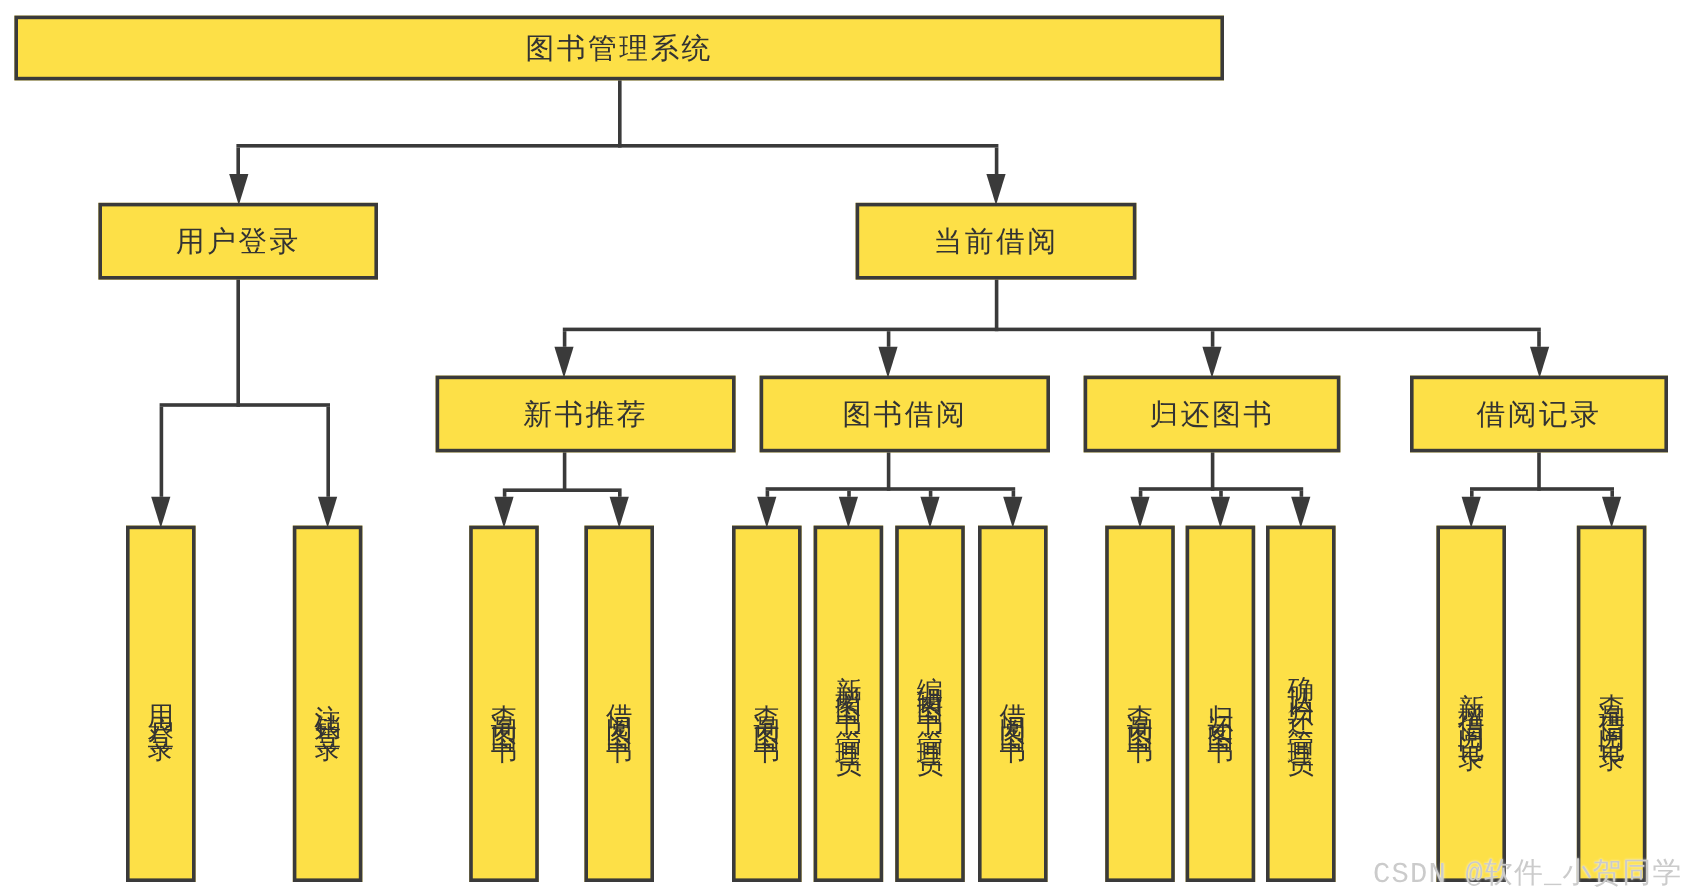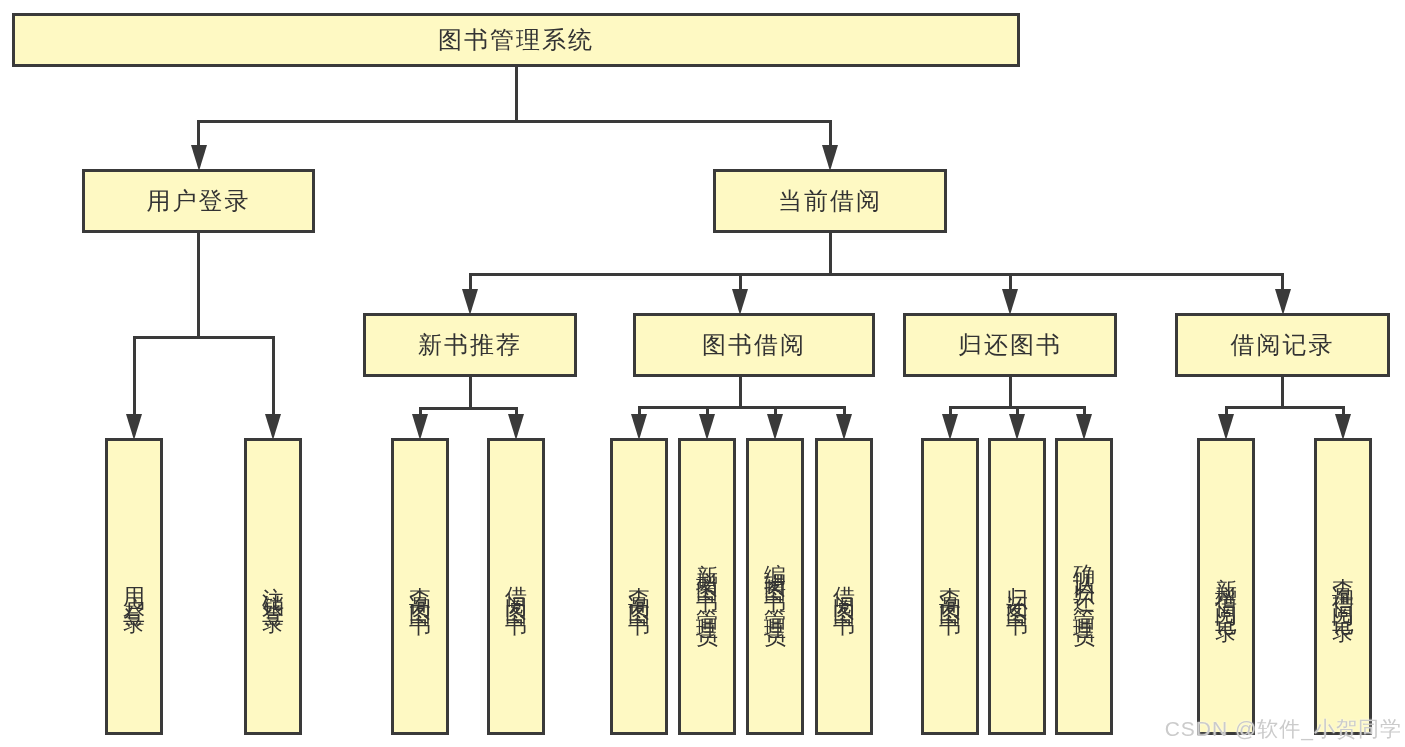--- a/index.html
+++ b/index.html
@@ -8,21 +8,21 @@
     width:1405px;height:747px;
     background:#ffffff;
     font-family:"Liberation Sans","DejaVu Sans",sans-serif;
     overflow:hidden;
     color:var(--text,#333);
   }
   .node{
     position:absolute;
     box-sizing:border-box;
     border:3px solid var(--line,#3a3a3a);
-    background:#fef9c3;
+    background:#fde047;
     display:flex;
     align-items:center;
     justify-content:center;
   }
   .node.h .lbl{
     font-size:24px;
     letter-spacing:2px;
     color:var(--text,#333);
     white-space:nowrap;
   }
@@ -41,43 +41,44 @@
     position:absolute;
     width:0;height:0;
     border-left:8px solid transparent;
     border-right:8px solid transparent;
     border-top:26px solid var(--line,#3a3a3a);
   }
   .watermark{
     position:absolute;
     right:3px;
     bottom:4px;
-    font-size:21px;
+    font-size:24px;
     letter-spacing:1px;
     color:var(--wm,#cbcbcb);
     text-shadow:0 0 2px rgba(255,255,255,.9);
     white-space:nowrap;
     z-index:5;
+    font-family:Liberation Mono, monospace;
   }
 </style>
 </head>
 <body>
 
 <div class="canvas">
   <div id="diagram">
       <div class="node h" style="left: 12px; top: 13px; width: 1008px; height: 54px;">
         <span class="lbl">图书管理系统</span>
       </div>
       <div class="node h" style="left: 82px; top: 169px; width: 233px; height: 64px;">
         <span class="lbl">用户登录</span>
       </div>
       <div class="node h" style="left: 713px; top: 169px; width: 234px; height: 64px;">
         <span class="lbl">当前借阅</span>
       </div>
-      <div class="node h" style="left: 363px; top: 313px; width: 214px; height: 64px;">
+      <div class="node h" style="left: 363px; top: 313px; width: 250px; height: 64px;">
         <span class="lbl">新书推荐</span>
       </div>
       <div class="node h" style="left: 633px; top: 313px; width: 242px; height: 64px;">
         <span class="lbl">图书借阅</span>
       </div>
       <div class="node h" style="left: 903px; top: 313px; width: 214px; height: 64px;">
         <span class="lbl">归还图书</span>
       </div>
       <div class="node h" style="left: 1175px; top: 313px; width: 215px; height: 64px;">
         <span class="lbl">借阅记录</span>

